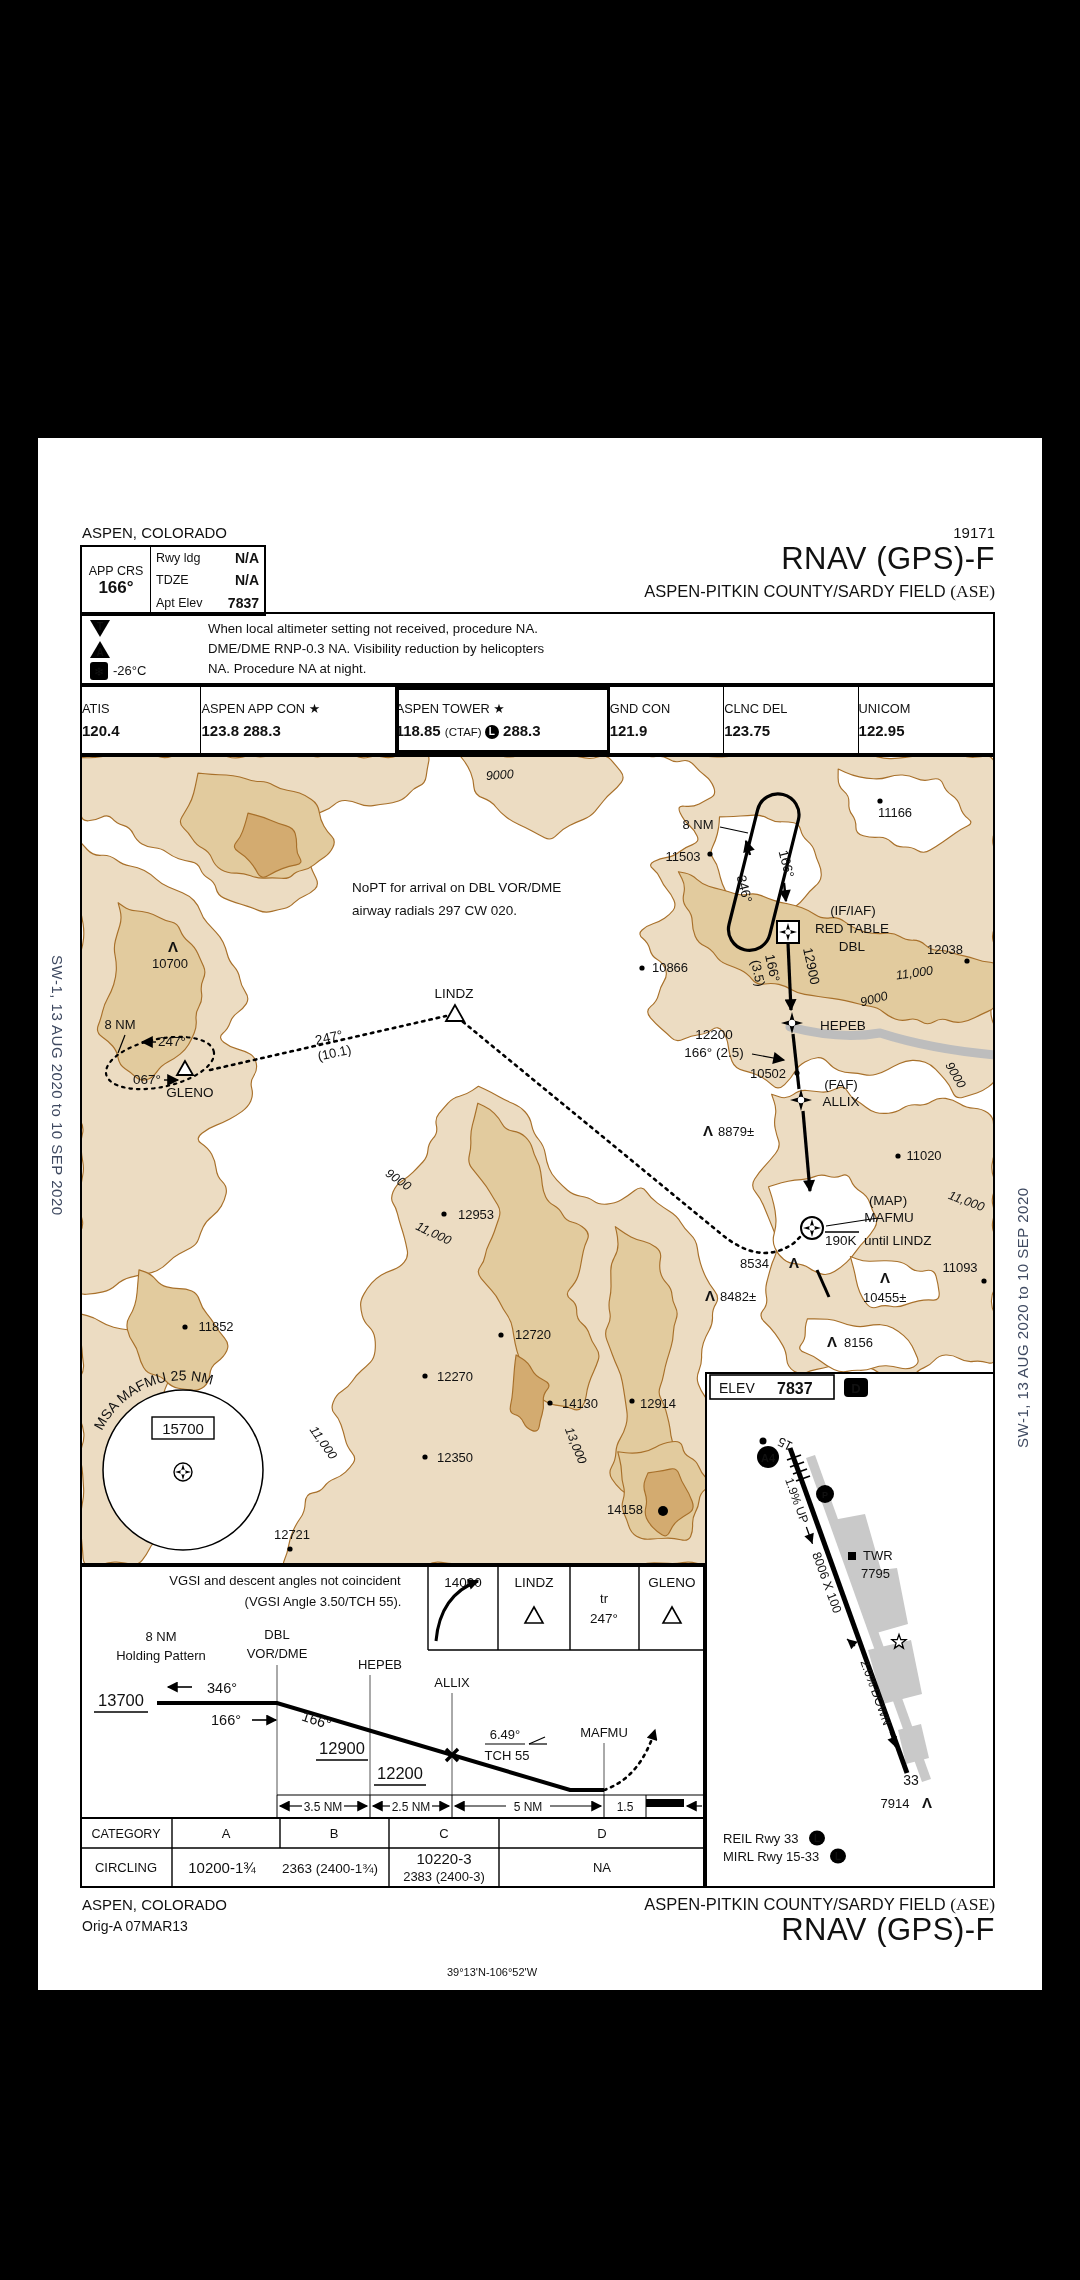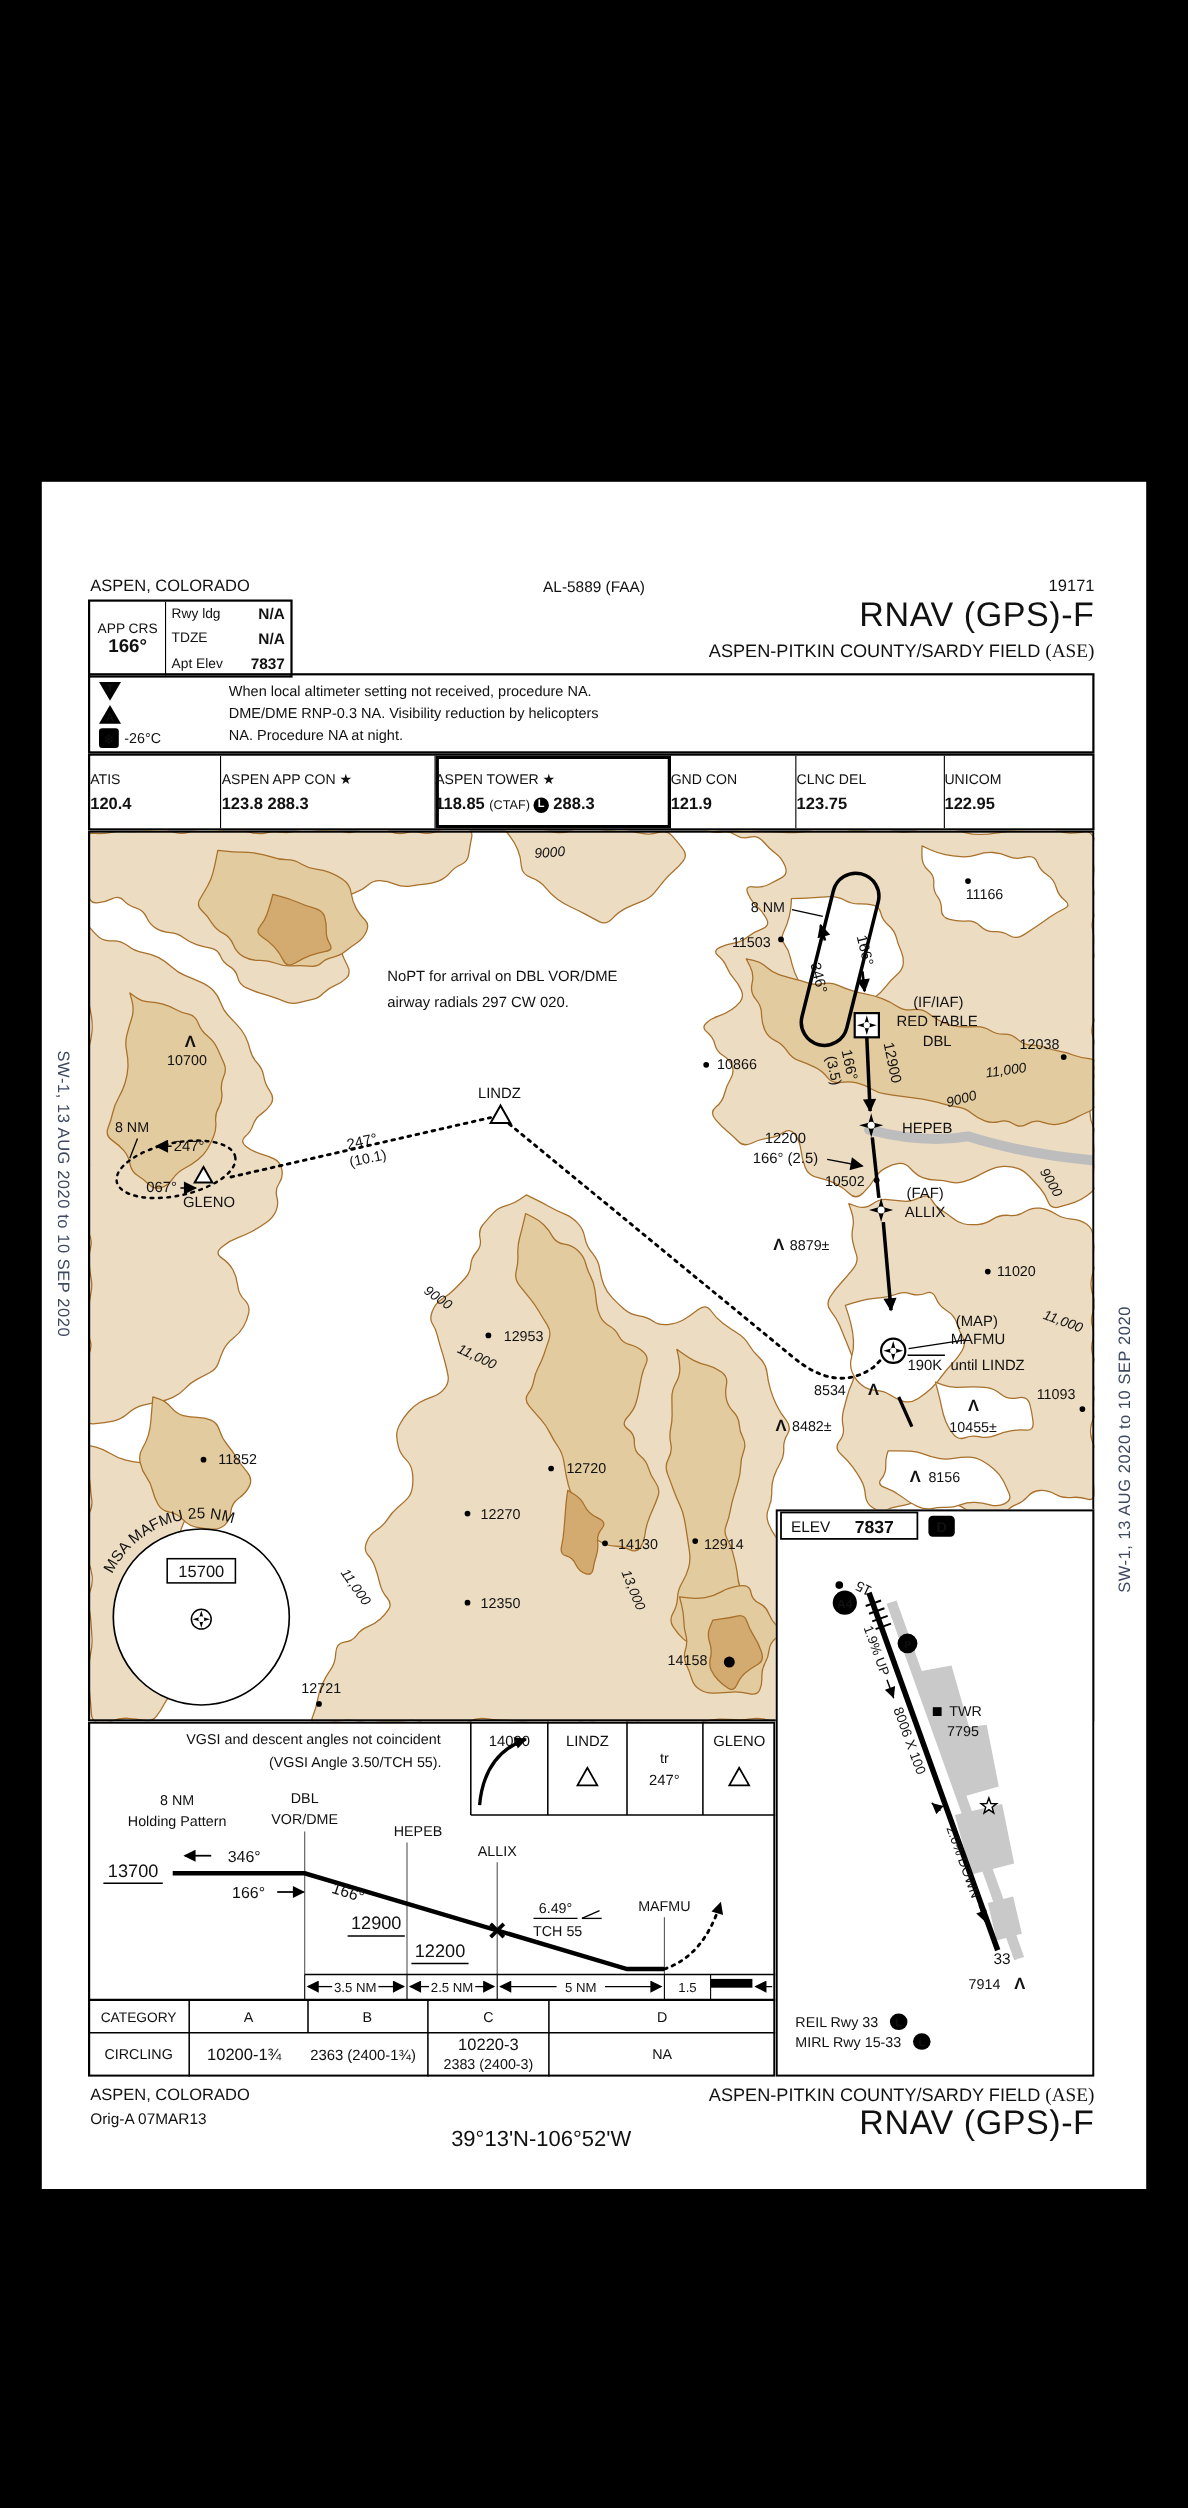--- a/index.html
+++ b/index.html
@@ -38,33 +38,32 @@
   .fname{font-size:12.8px;margin-bottom:6px;}
   .fval{font-size:15px;font-weight:bold;}
   .fval .ctaf{font-size:11.5px;font-weight:normal;}
   .primary{outline:3px solid #000;outline-offset:-3px;}
   .lbadge{display:inline-block;background:#000;color:#fff;border-radius:50%;width:14px;height:14px;line-height:14px;
           text-align:center;font-size:10px;font-weight:bold;vertical-align:1px;}
   svg{display:block;}
   svg text{font-family:"Liberation Sans", sans-serif;fill:#111;}
   .ftr-city{font-size:15px;}
   .ftr-sm{font-size:14px;}
-  .ftr-coords{width:908px;text-align:center;font-size:20px;}
+  .ftr-coords{width:908px;text-align:center;font-size:11px;margin-top:32px;}
 </style>
 </head>
 <body>
 
 <div class="stage">
   <div class="page">
 
     <div class="abs rt rt-left" style="left:28px;top:517px;">SW-1,  13 AUG 2020  to  10 SEP 2020</div>
     <div class="abs rt rt-right" style="left:976px;top:1010px;">SW-1,  13 AUG 2020  to  10 SEP 2020</div>
 
     <div class="abs hdr-sm" style="left:44px;top:86px;">ASPEN, COLORADO</div>
-    <div class="abs hdr-ref" style="left:0;top:87px;">AL-5889 (FAA)</div>
     <div class="abs hdr-sm" style="right:47px;top:86px;">19171</div>
     <div class="abs proc-title" style="right:47px;top:103px;">RNAV (GPS)-F</div>
     <div class="abs apt-line" style="right:47px;top:143px;">
       <span>ASPEN-PITKIN COUNTY/SARDY FIELD</span>
       <span class="serif">(ASE)</span>
     </div>
 
     <div class="abs infobox">
       <div class="info-l">
         <div class="lab">APP CRS</div>

